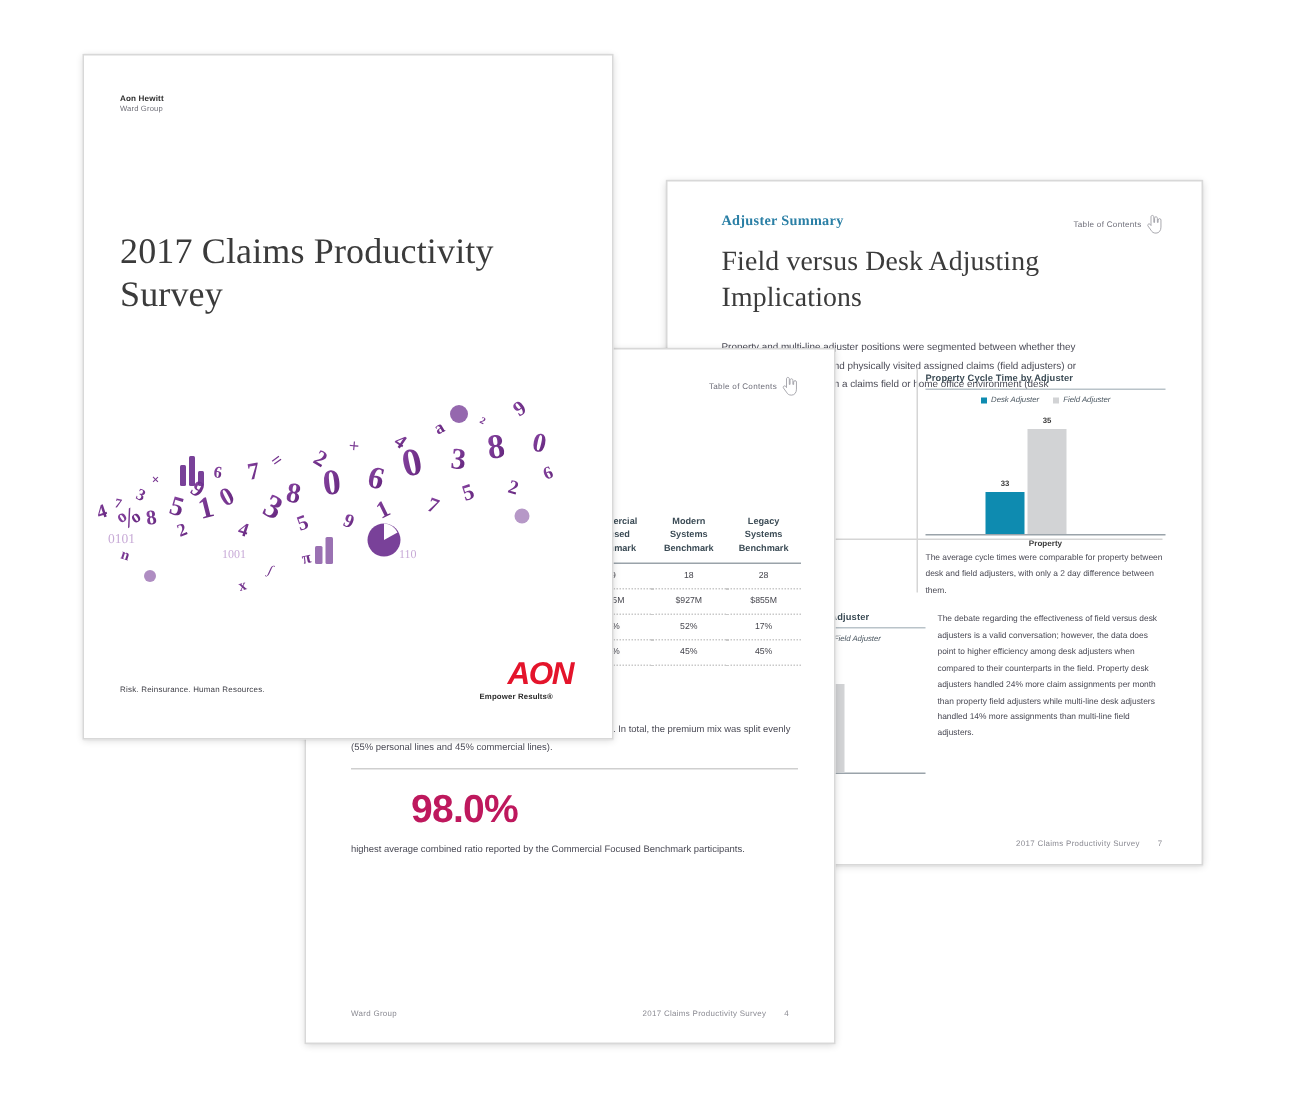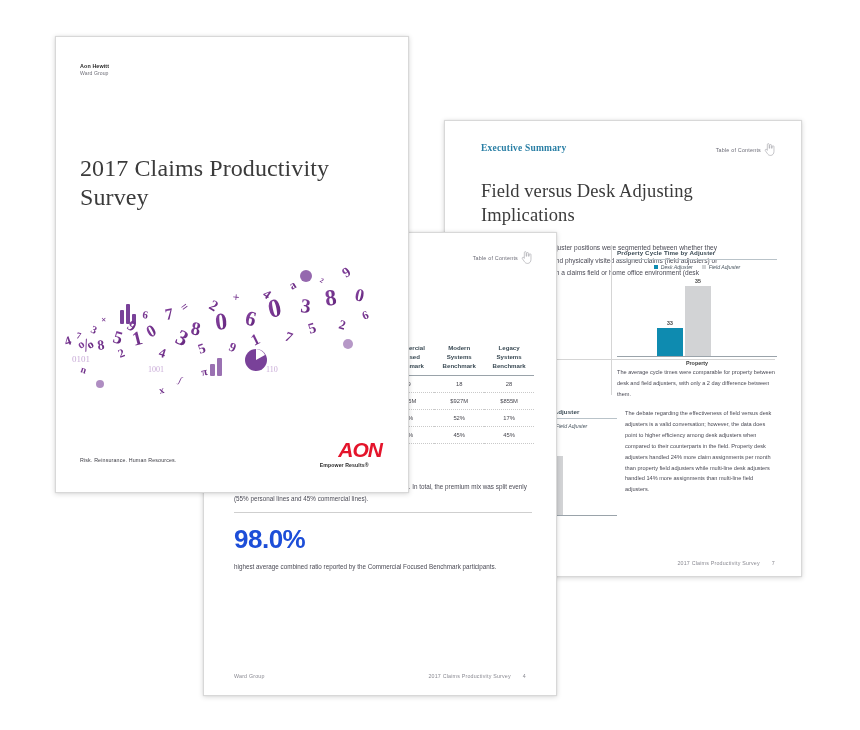--- a/index.html
+++ b/index.html
@@ -21,21 +21,21 @@
   }
 
   
   #page-exec{ left:444px; top:120px; width:356px; height:455px; z-index:1; }
   .ex-pad{padding:22px 26px 0 36px;}
   .ex-eyebrow{
     color:#2a7fa5;font-size:9.5px;font-weight:bold;letter-spacing:.2px;
     font-family:"Liberation Serif", serif;
   }
   .ex-title{
-    margin-top:27px;
+    margin-top:11px;
     font-family:"Liberation Serif", serif;
     font-size:18.5px;line-height:1.28;color:#3b3b3b;font-weight:normal;
     letter-spacing:.1px;
   }
   .ex-intro{
     margin-top:15px;font-size:6.6px;line-height:1.85;color:#4a4a55;
     width:238px;
   }
   .toc-link{
     position:absolute;display:flex;align-items:center;gap:3px;
@@ -135,21 +135,21 @@
   <div class="page" id="page-exec">
 
     <div class="toc-link" id="exec-toc">
       <span>Table of Contents</span>
       <svg class="cursor-ico" viewBox="0 0 14 18">
         <path d="M4 2.2c0-.8.6-1.4 1.3-1.4s1.3.6 1.3 1.4v5.1h.7V3.5c0-.8.6-1.4 1.3-1.4s1.3.6 1.3 1.4v3.8h.7V5.1c0-.8.6-1.3 1.3-1.3s1.3.5 1.3 1.3v6.6c0 3.1-1.8 5.5-4.6 5.5-2.5 0-3.6-1-4.6-2.7L1.2 10.6c-.4-.7-.2-1.5.5-1.8.6-.3 1.3-.1 1.7.5L4 10.2z" fill="#ffffff" stroke="#9b9ba2" stroke-width=".8"></path>
       </svg>
     </div>
 
     <div class="ex-pad">
-      <div class="ex-eyebrow">Executive Summary</div>
+      <div class="ex-eyebrow">Adjuster Summary</div>
       <div class="ex-title">Field versus Desk Adjusting Implications</div>
       <div class="ex-intro">Property and multi-line adjuster positions were segmented between whether they were located in the field and physically visited assigned claims (field adjusters) or were stationed at a desk in a claims field or home office environment (desk</div>
     </div>
 
     <div class="hsep" style="left:26px;right:26px;top:238px;"></div>
 
     <div class="chartbox" style="left:172px;top:128px;width:160px;">
       <div class="ch-title">Property Cycle Time by Adjuster</div>
       <div class="ch-legend">
         <span class="lg">
@@ -263,21 +263,21 @@
           <td>45%</td>
           <td>45%</td>
         </tr>
       </tbody>
     </table>
 
     <div class="mid-para">average direct premium written (DPW) reported by participants. In total, the premium mix was split evenly (55% personal lines and 45% commercial lines).</div>
 
     <div class="stats">
       <div class="stat">
-        <div class="stat-num" style="color:#1d4ed8;">98.0%</div>
+        <div class="stat-num" style="color:#be185d;margin-left:40px;">98.0%</div>
         <div class="stat-txt">highest average combined ratio reported by the Commercial Focused Benchmark participants.</div>
       </div>
     </div>
 
     <div class="pg-footer" style="padding:0 30px;bottom:6px;">
       <span>Ward Group</span>
       <span class="fr">
         <span>2017 Claims Productivity Survey</span>
         <span>4</span>
       </span>

